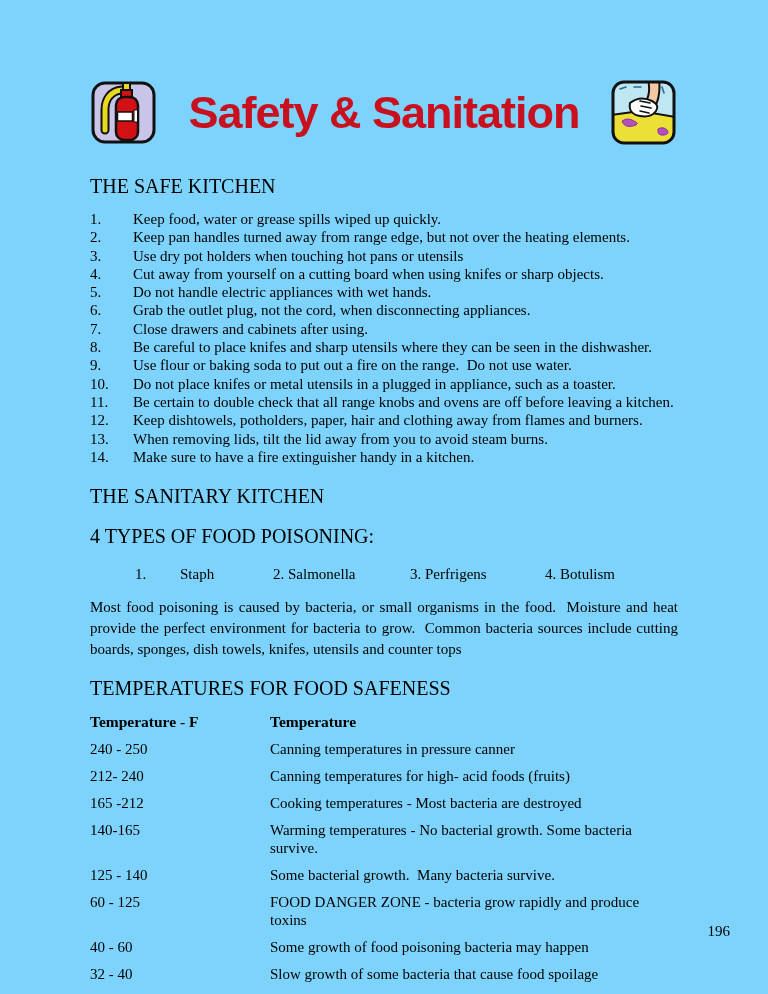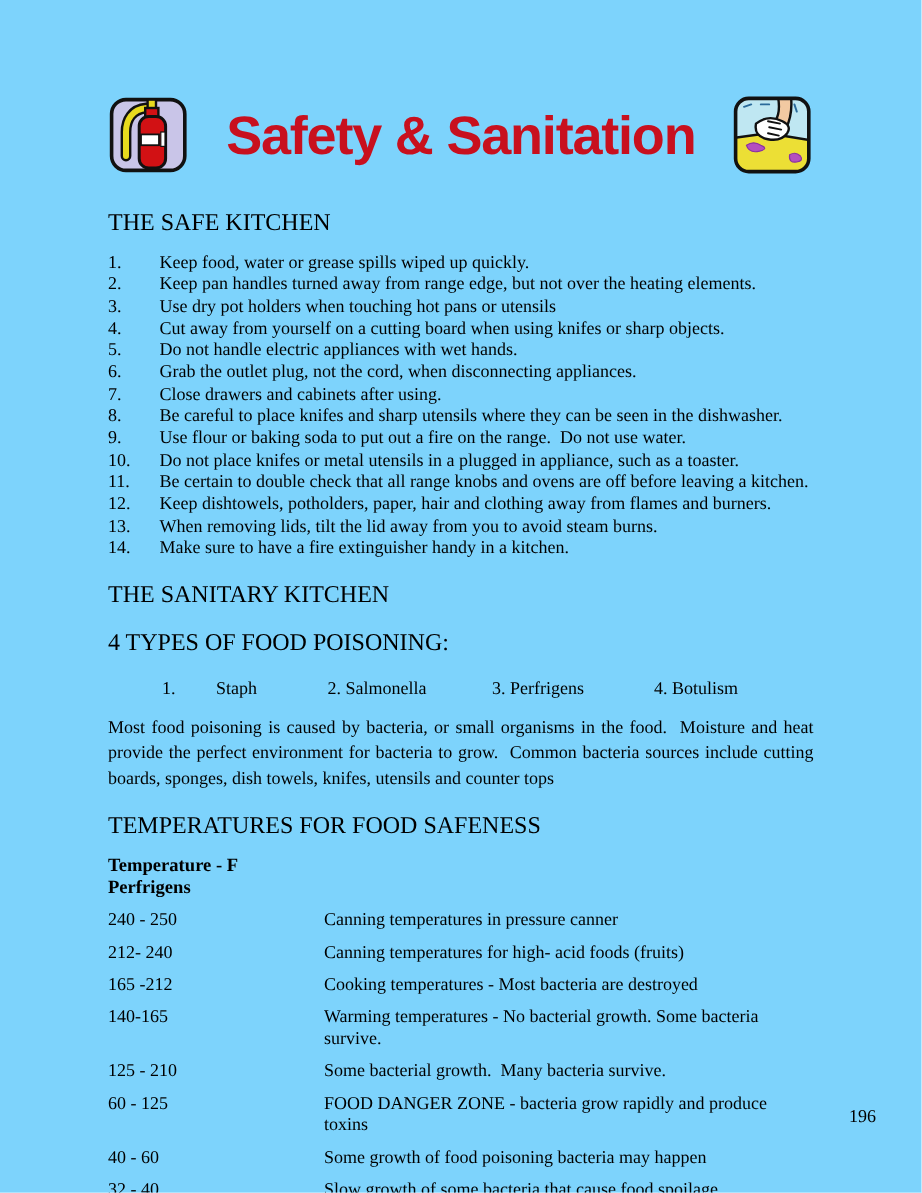--- a/index.html
+++ b/index.html
@@ -65,21 +65,21 @@
   .para {
     margin-top: 14px;
     font-size: 15px;
     line-height: 21px;
     text-align: justify;
     white-space: pre-wrap;
   }
   
   .tt { margin-top: 13px; }
   .tt-row { display: flex; line-height: 18px; margin-bottom: 9px; font-size: 15px; }
-  .tt-head { font-weight: bold; font-size: 15.5px; margin-bottom: 9px; flex-direction: column; }
+  .tt-head { font-weight: bold; font-size: 15.5px; margin-bottom: 9px; }
   .tt-temp { width: 180px; flex: 0 0 auto; white-space: pre-wrap; }
   .tt-desc { flex: 1 1 auto; white-space: pre-wrap; font-stretch: condensed; }
   
   .page-num {
     position: absolute;
     top: 923px;
     right: 38px;
     font-size: 15px;
     text-align: right;
   }
@@ -200,40 +200,40 @@
     <span class="fp-c4">4. Botulism</span>
   </div>
 
   <div class="para">Most food poisoning is caused by bacteria, or small organisms in the food.  Moisture and heat provide the perfect environment for bacteria to grow.  Common bacteria sources include cutting boards, sponges, dish towels, knifes, utensils and counter tops</div>
 
   <div class="h-bold h-temps">TEMPERATURES FOR FOOD SAFENESS</div>
 
   <div class="tt">
     <div class="tt-row tt-head">
       <span class="tt-temp">Temperature - F</span>
-      <span class="tt-desc">Perfrigens</span>
+      <span class="tt-desc">Temperature</span>
     </div>
     <div class="tt-row">
         <span class="tt-temp">240 - 250</span>
         <span class="tt-desc">Canning temperatures in pressure canner</span>
       </div>
     <div class="tt-row">
         <span class="tt-temp">212- 240</span>
         <span class="tt-desc">Canning temperatures for high- acid foods (fruits)</span>
       </div>
     <div class="tt-row">
         <span class="tt-temp">165 -212</span>
         <span class="tt-desc">Cooking temperatures - Most bacteria are destroyed</span>
       </div>
     <div class="tt-row">
         <span class="tt-temp">140-165</span>
         <span class="tt-desc">Warming temperatures - No bacterial growth. Some bacteria survive.</span>
       </div>
     <div class="tt-row">
-        <span class="tt-temp">125 - 210</span>
+        <span class="tt-temp">125 - 140</span>
         <span class="tt-desc">Some bacterial growth.  Many bacteria survive.</span>
       </div>
     <div class="tt-row">
         <span class="tt-temp">60 - 125</span>
         <span class="tt-desc">FOOD DANGER ZONE - bacteria grow rapidly and produce toxins</span>
       </div>
     <div class="tt-row">
         <span class="tt-temp">40 - 60</span>
         <span class="tt-desc">Some growth of food poisoning bacteria may happen</span>
       </div>

